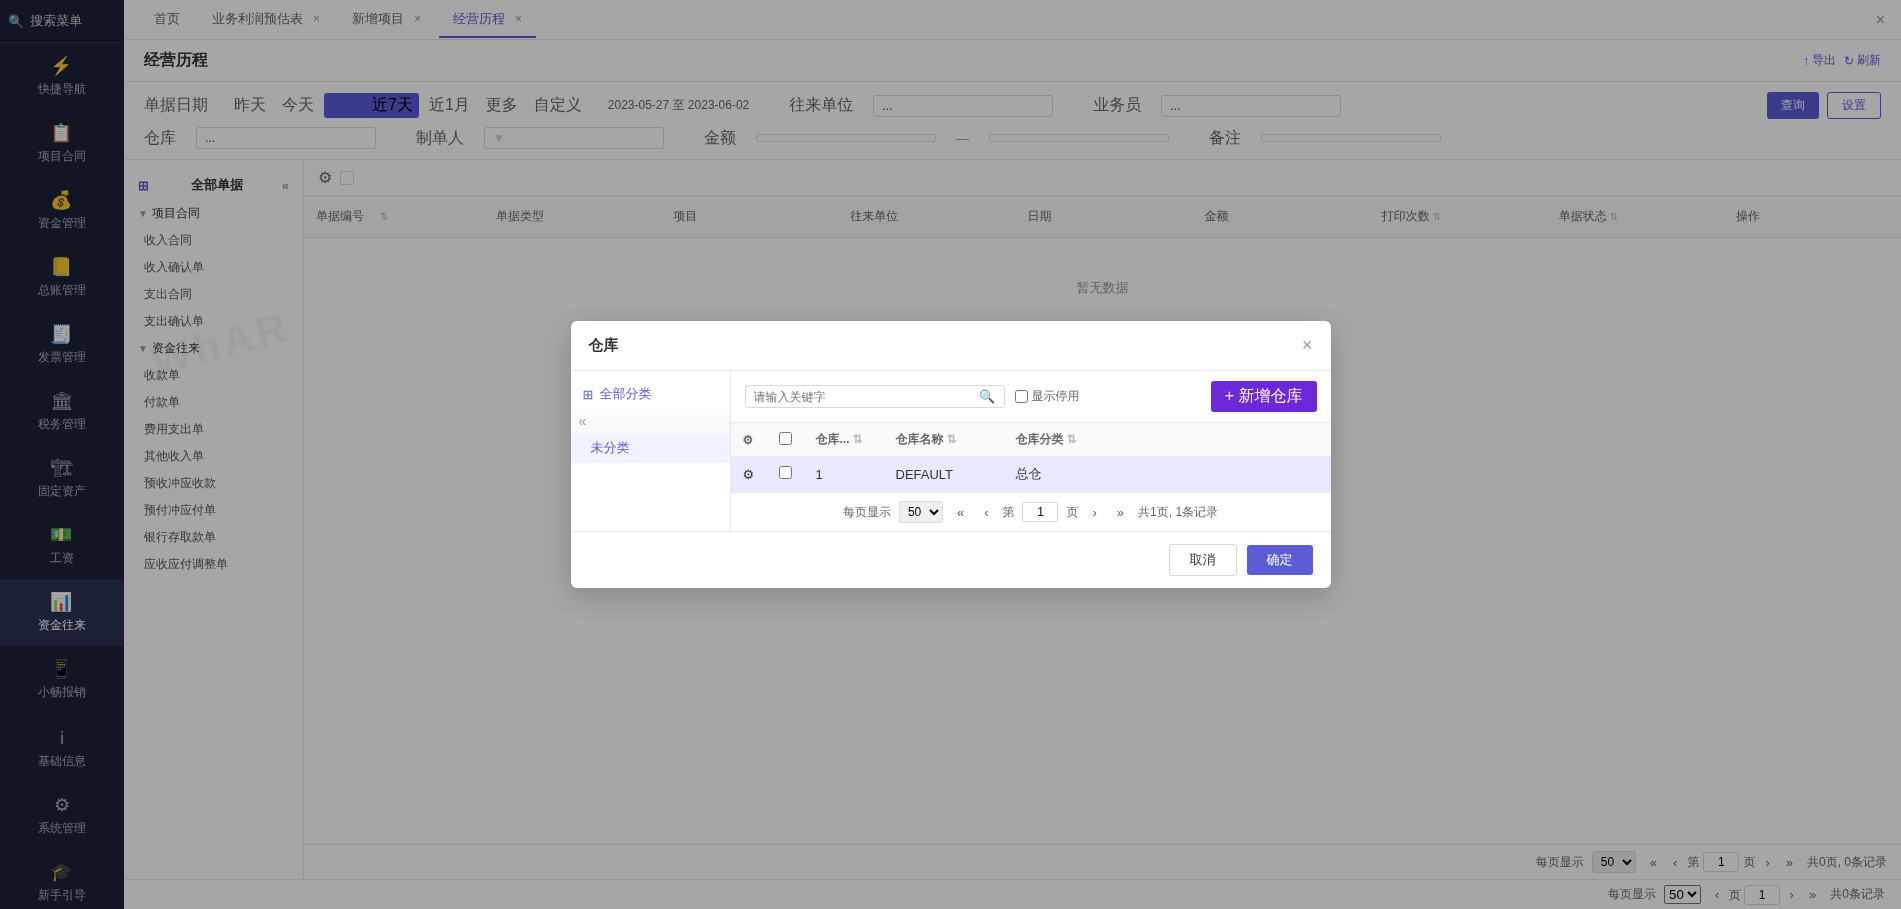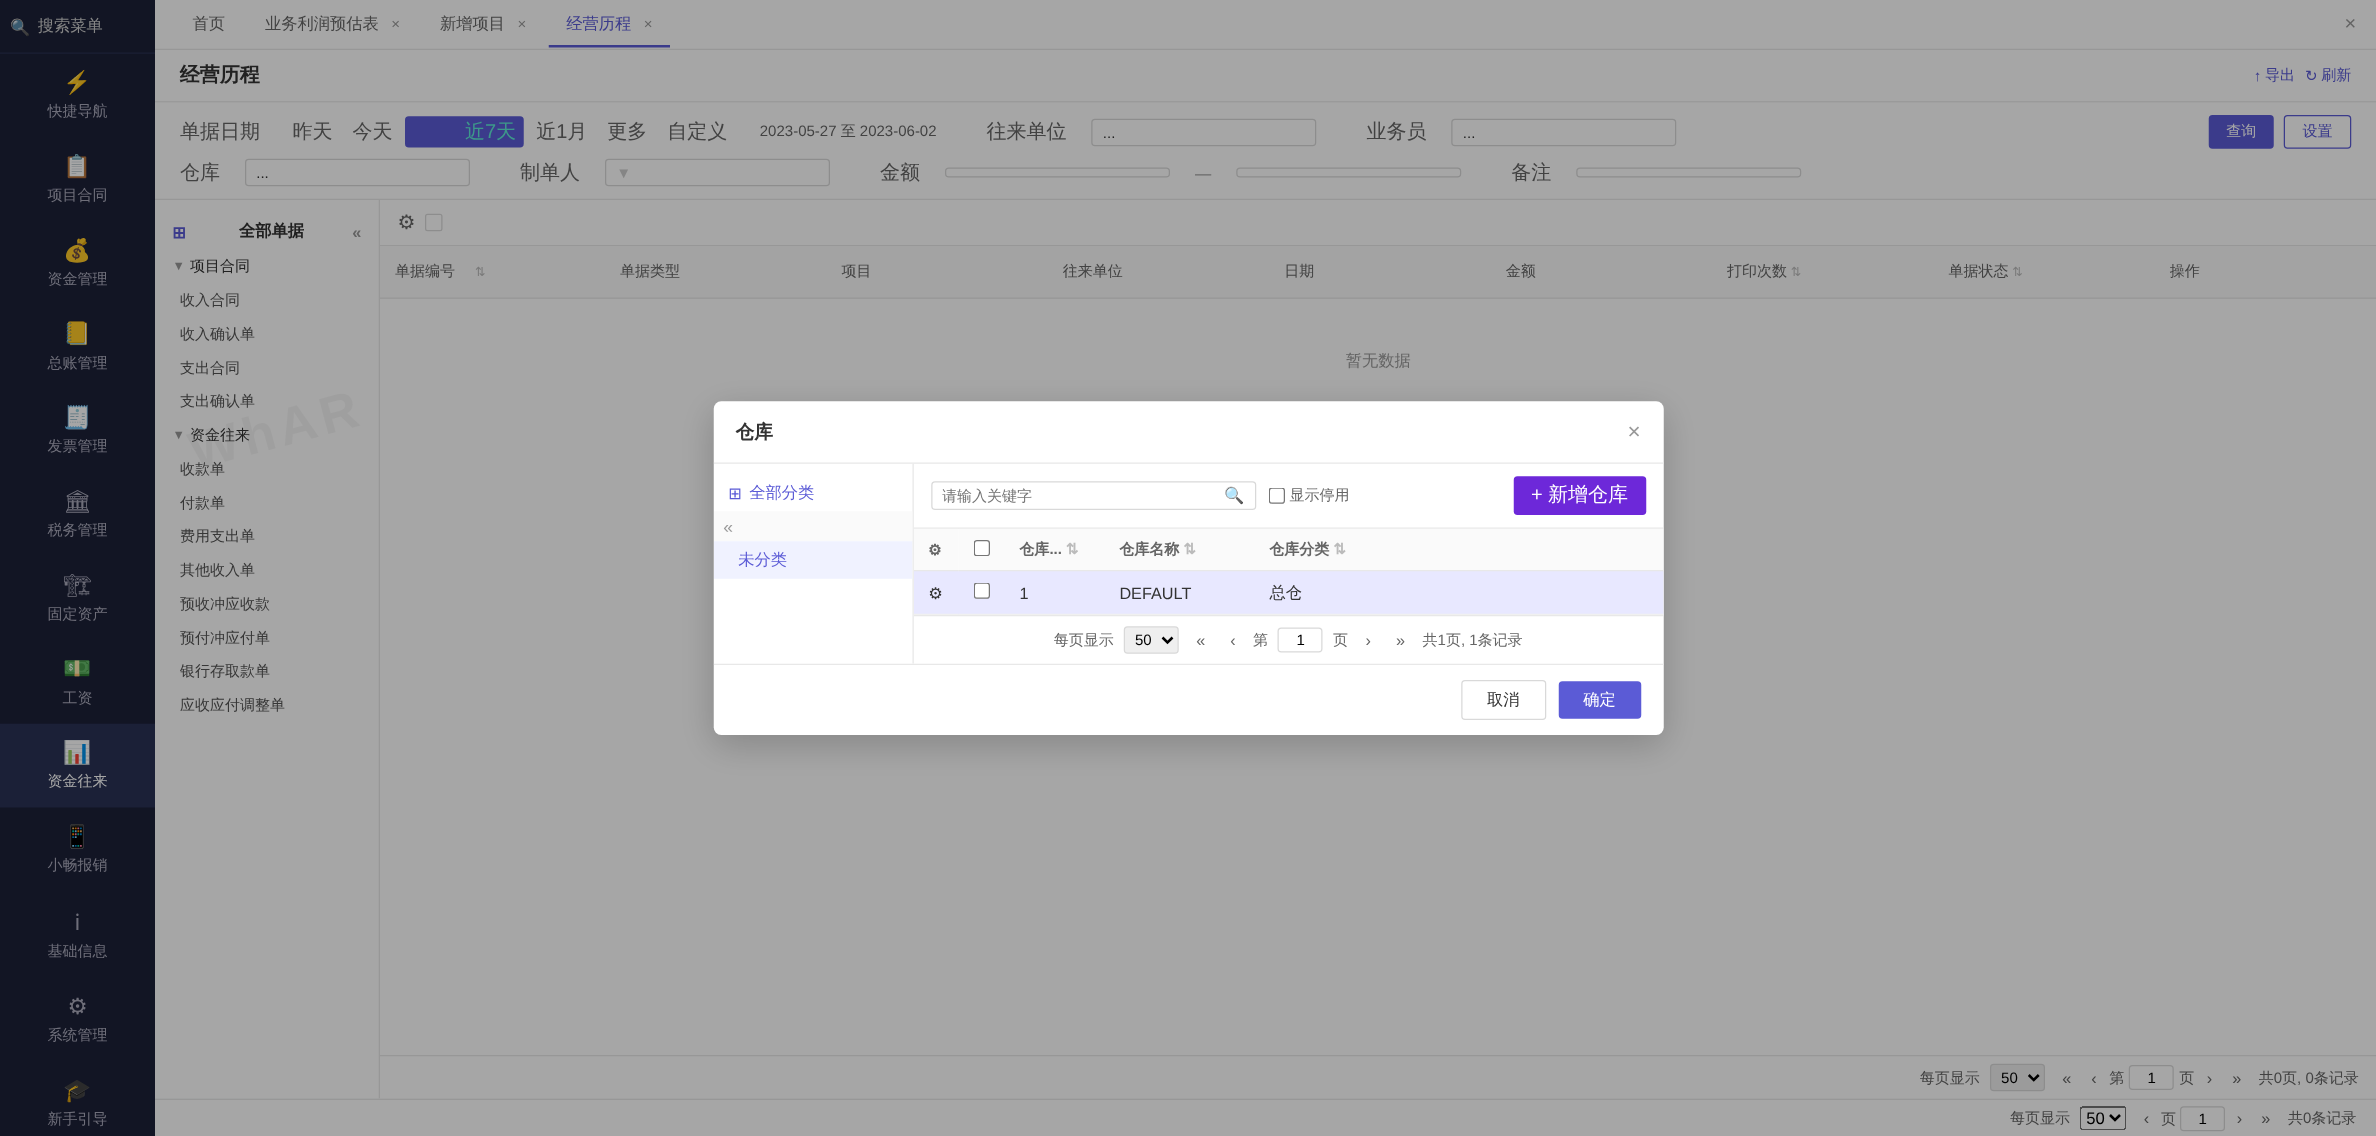--- a/index.html
+++ b/index.html
@@ -29,21 +29,21 @@
     .page-title { font-size: 16px; font-weight: 600; color: #333; }
     .header-actions { display: flex; gap: 8px; }
     .btn-export, .btn-refresh { font-size: 12px; color: #5b5bd6; cursor: pointer; display: flex; align-items: center; gap: 3px; }
 
     
     .filter-area { background: #fff; padding: 10px 20px; border-bottom: 1px solid #e8e8e8; }
     .filter-row { display: flex; align-items: center; gap: 20px; margin-bottom: 8px; flex-wrap: wrap; }
     .filter-label { font-size: 16px; color: #666; white-space: nowrap; }
     .date-options { display: flex; gap: 4px; align-items: center; }
     .date-opt { font-size: 16px; color: #666; cursor: pointer; padding: 2px 6px; }
-    .date-opt.active { background: #5b5bd6; color: #5eead4; border-radius: 3px; padding-left: 48px; }
+    .date-opt.active { background: #5b5bd6; color: #000000; border-radius: 3px; padding-left: 48px; }
     .date-range { font-size: 12px; color: #666; }
     .filter-input { border: 1px solid #d9d9d9; border-radius: 3px; padding: 3px 8px; font-size: 12px; color: #333; width: 180px; display: flex; align-items: center; justify-content: space-between; cursor: pointer; }
     .filter-actions { display: flex; gap: 8px; margin-left: auto; }
     .btn-query { background: #5b5bd6; color: #fff; border: none; border-radius: 3px; padding: 4px 14px; font-size: 12px; cursor: pointer; }
     .btn-setting { background: #fff; color: #5b5bd6; border: 1px solid #5b5bd6; border-radius: 3px; padding: 4px 14px; font-size: 12px; cursor: pointer; }
 
     
     .filter-row2 { display: flex; align-items: center; gap: 20px; }
 
     

